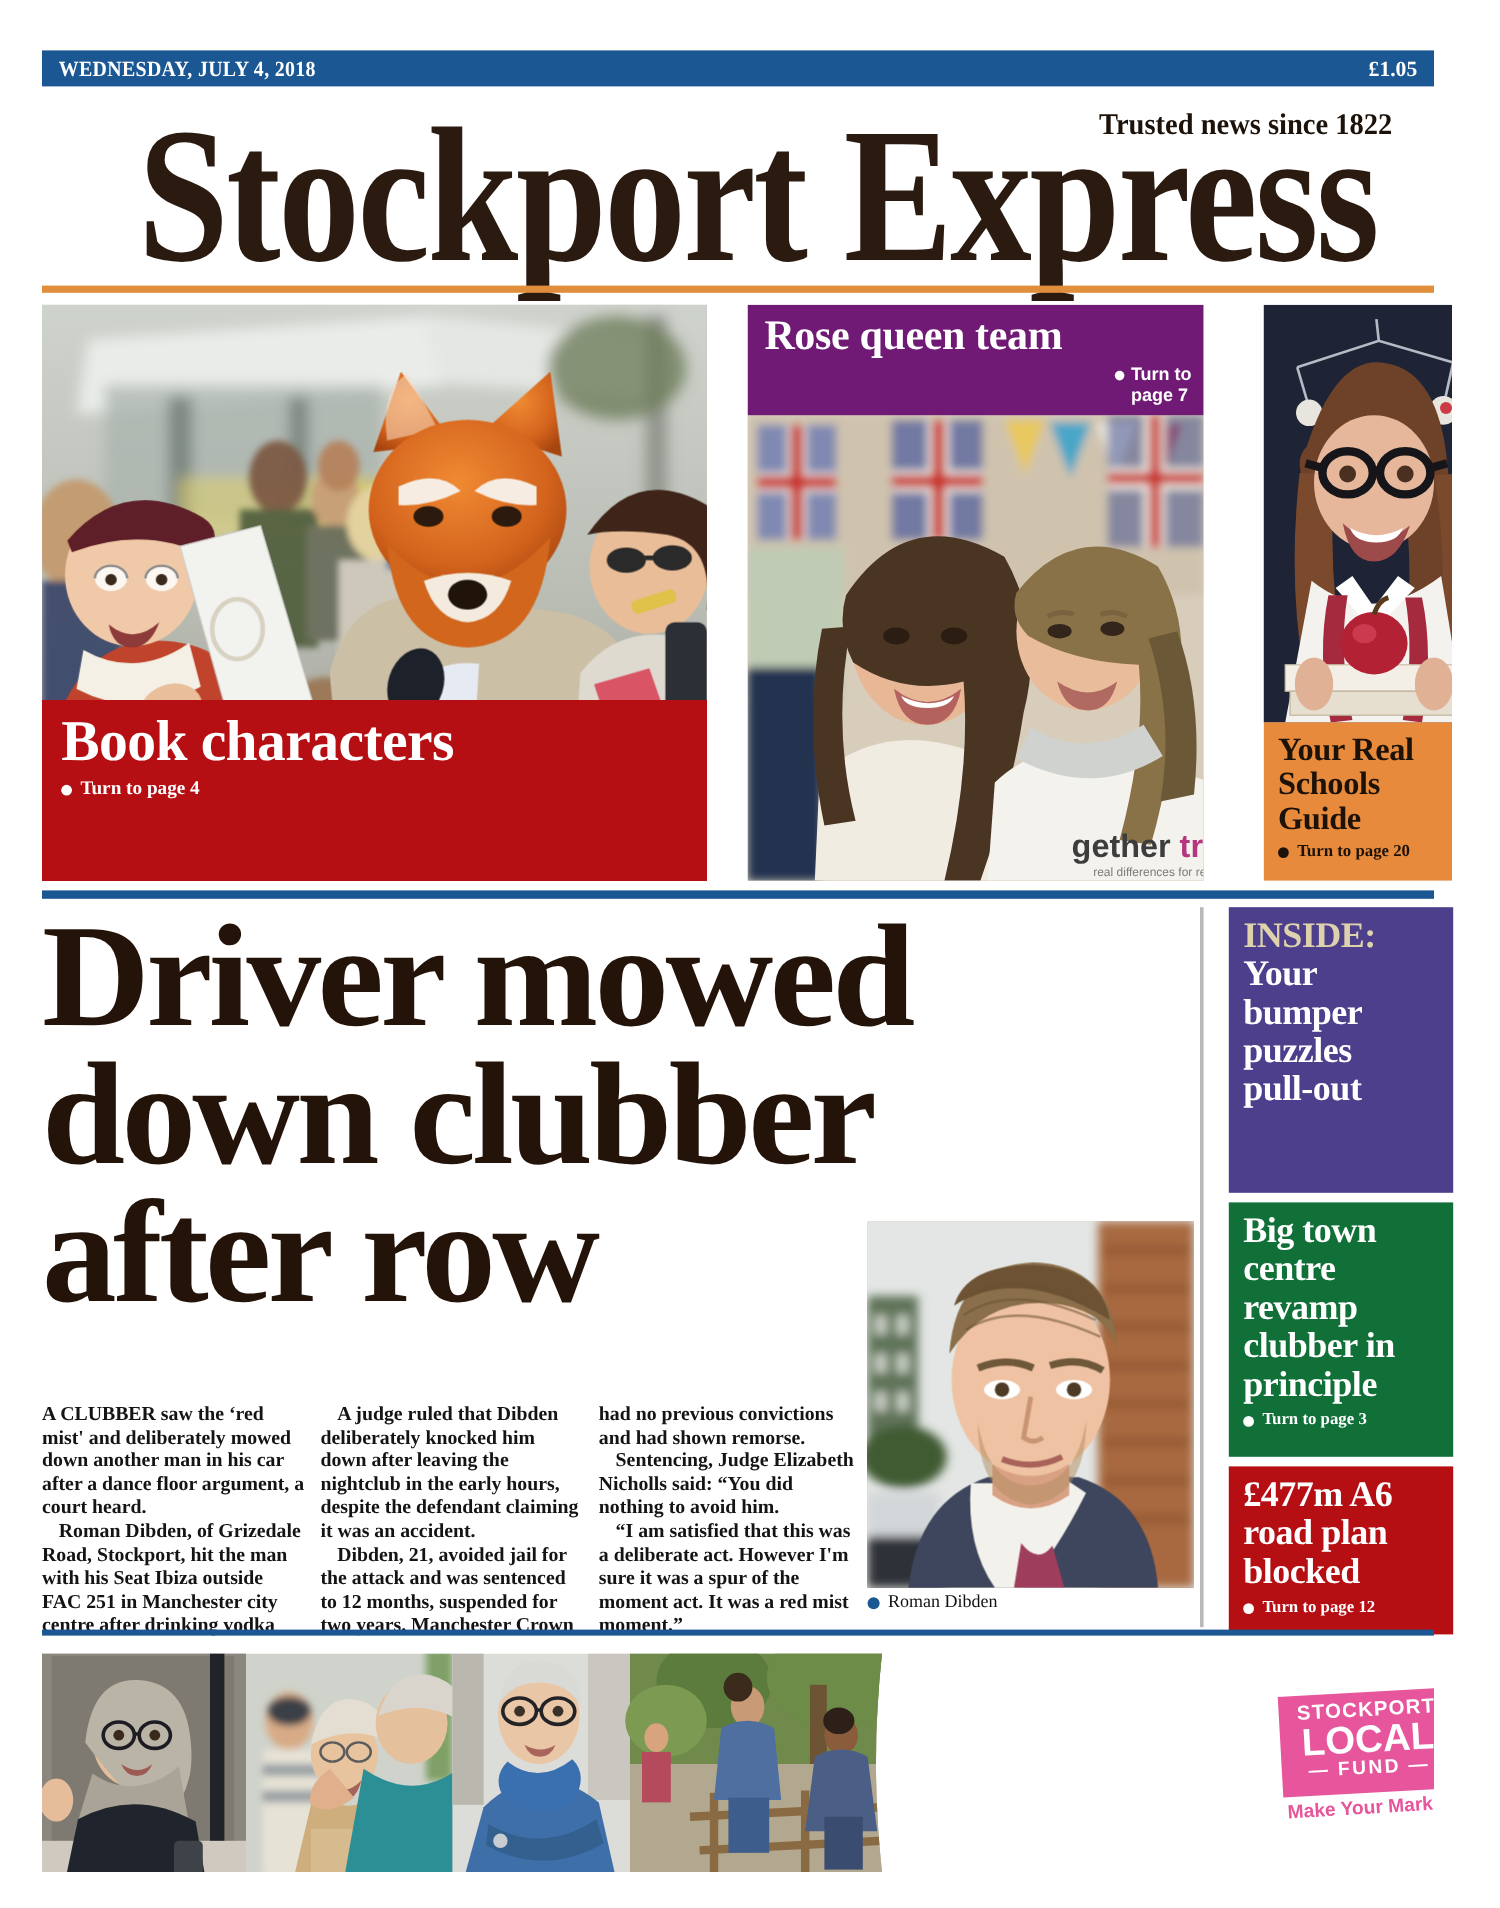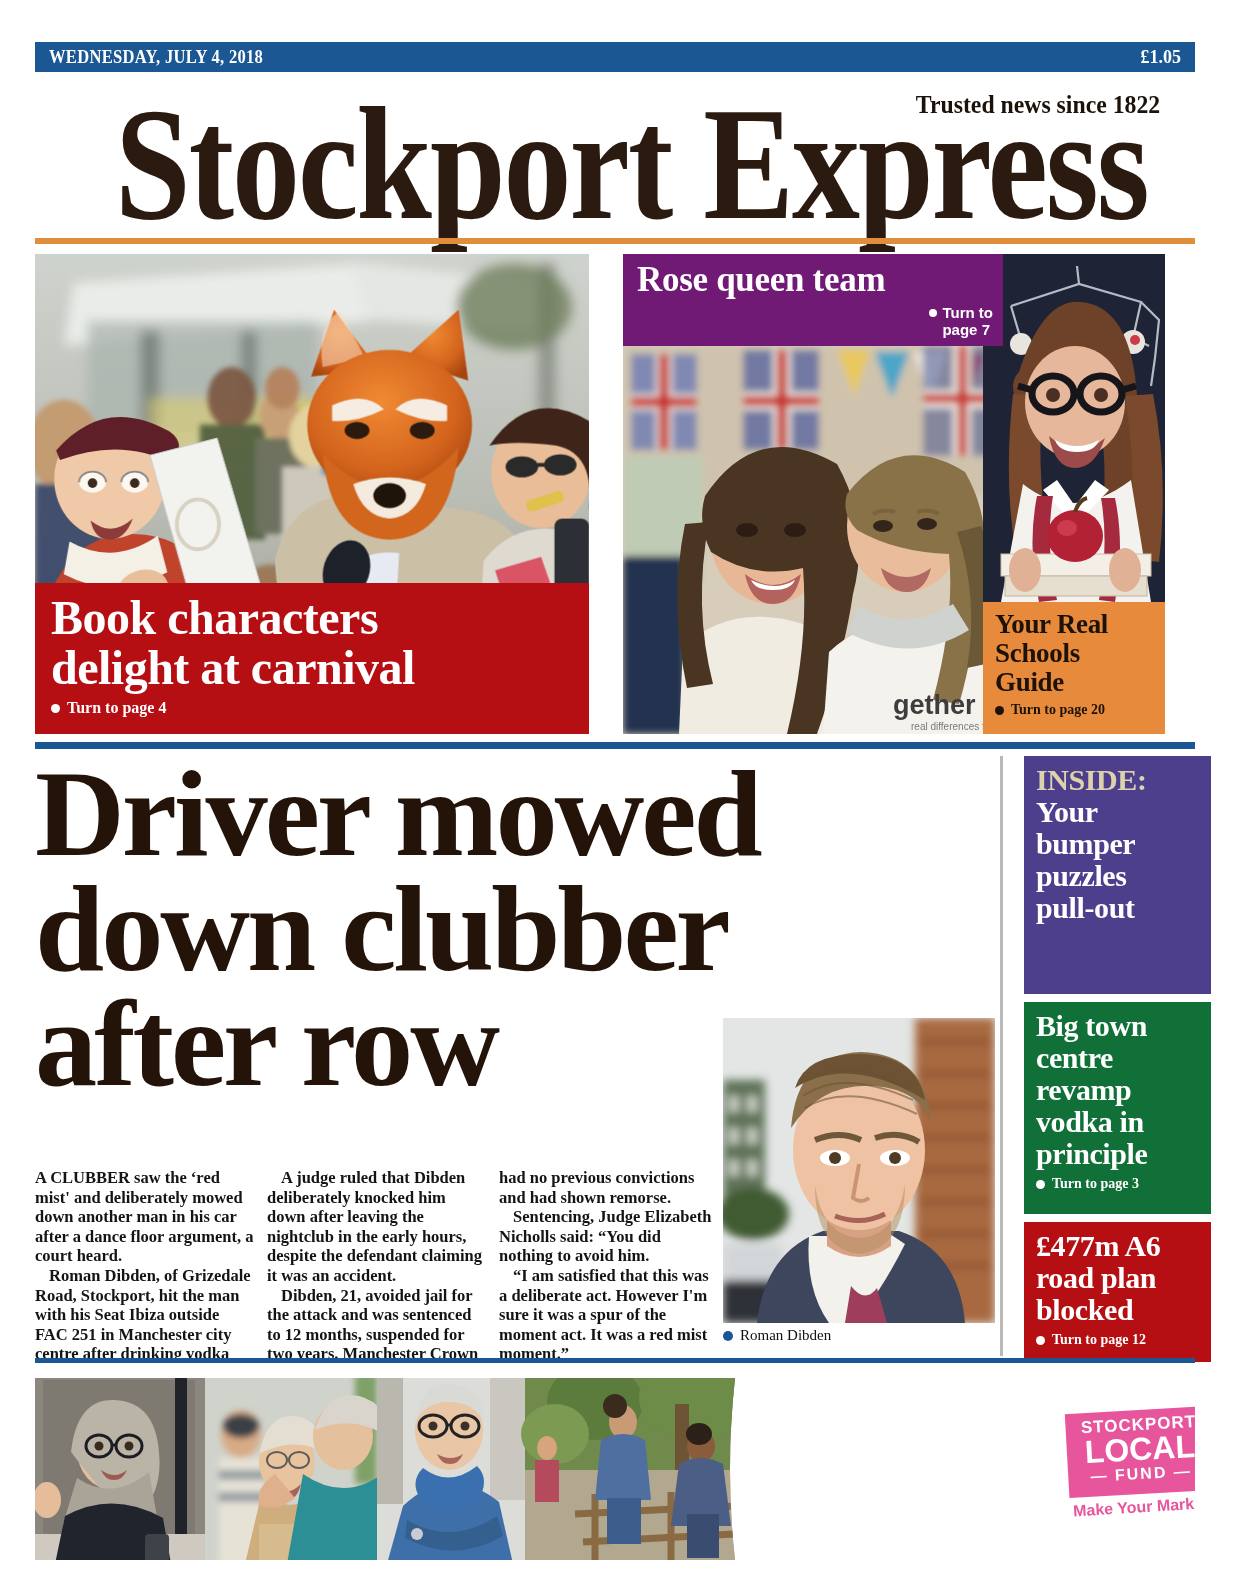--- a/index.html
+++ b/index.html
@@ -78,21 +78,21 @@
     font-family: "Liberation Serif", serif; font-weight: bold;
     font-size: 35px; line-height: 40px; letter-spacing: -.3px;
   }
   .rose-head .turn2 {
     position: absolute; right: 10px; bottom: 8px; text-align: left;
     font-family: Liberation Sans, sans-serif; font-weight: bold; font-size: 15px; line-height: 17px;
   }
   .rose-photo { position: absolute; left: 0; top: 92px; width: 380px; height: 388px; }
 
   
-  .p-sch { left: 948px; top: 0; width: 182px; height: 480px; padding-left: 20px; }
+  .p-sch { left: 1018px; top: 0; width: 157px; height: 480px; padding-left: 20px; }
   .sch-photo { position: absolute; left: 0; top: 0; width: 182px; height: 348px; background: #1d2236; }
   .sch-box {
     position: absolute; left: 0; top: 348px; width: 182px; height: 132px;
     background: #e88a3c; color: #1c1208; padding: 8px 10px 0 12px;
   }
   .sch-box .h {
     font-family: "Liberation Serif", serif; font-weight: bold;
     font-size: 27px; line-height: 29px; letter-spacing: -.3px;
   }
   .sch-box .turn { font-size: 14px; margin-top: 5px; }
@@ -300,21 +300,20 @@
           <ellipse cx="508" cy="222" rx="17" ry="11" fill="#2a2a2a"></ellipse>
           <ellipse cx="548" cy="220" rx="17" ry="11" fill="#2a2a2a"></ellipse>
           <rect x="524" y="218" width="8" height="4" fill="#2a2a2a"></rect>
           <rect x="512" y="252" width="40" height="12" rx="5" fill="#e0c14a" transform="rotate(-18 532 258)"></rect>
           <rect x="542" y="276" width="36" height="120" rx="8" fill="#2c2f36"></rect>
         </g>
       </svg>
 
       <div class="caption-red">
         <div class="h">Book characters</div>
-        <div class="h">delight at carnival</div>
         <div class="turn">
           <span class="dot"></span>
           <span>Turn to page 4</span>
         </div>
       </div>
     </div>
 
     <div class="panel p-rose">
       <div class="rose-head">
         <div class="h">Rose queen team</div>
@@ -557,21 +556,21 @@
       <div class="h">Your</div>
       <div class="h">bumper</div>
       <div class="h">puzzles</div>
       <div class="h">pull-out</div>
     </div>
 
     <div class="railbox b-green">
       <div class="h">Big town</div>
       <div class="h">centre</div>
       <div class="h">revamp</div>
-      <div class="h">vodka in</div>
+      <div class="h">clubber in</div>
       <div class="h">principle</div>
       <div class="turn">
         <span class="dot"></span>
         <span>Turn to page 3</span>
       </div>
     </div>
 
     <div class="railbox b-red">
       <div class="h">£477m A6</div>
       <div class="h">road plan</div>

